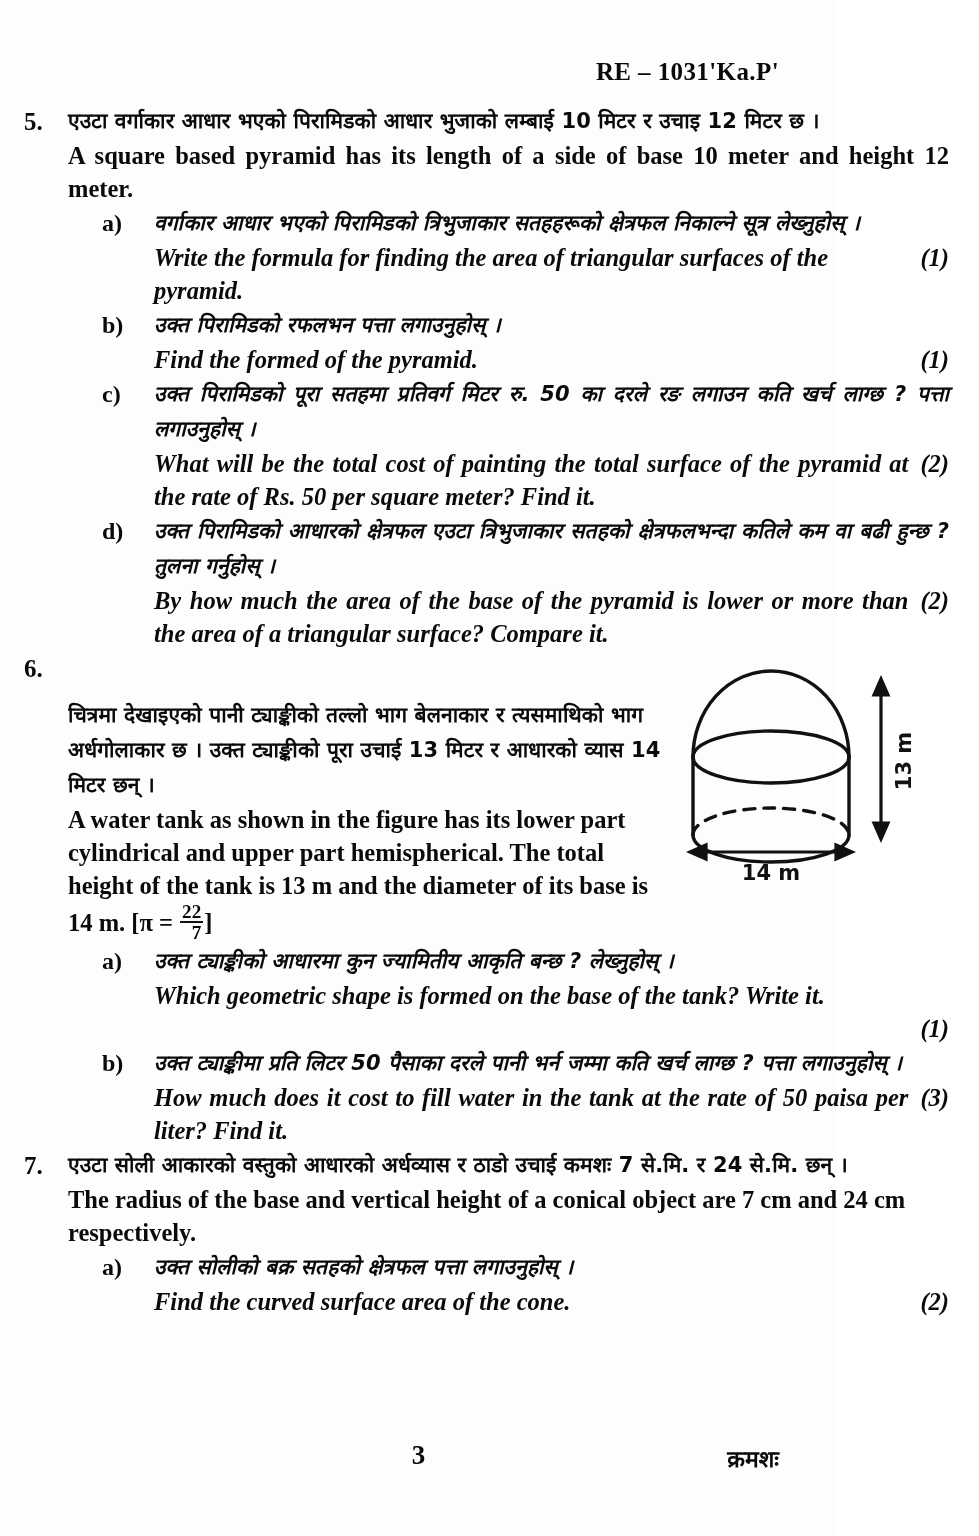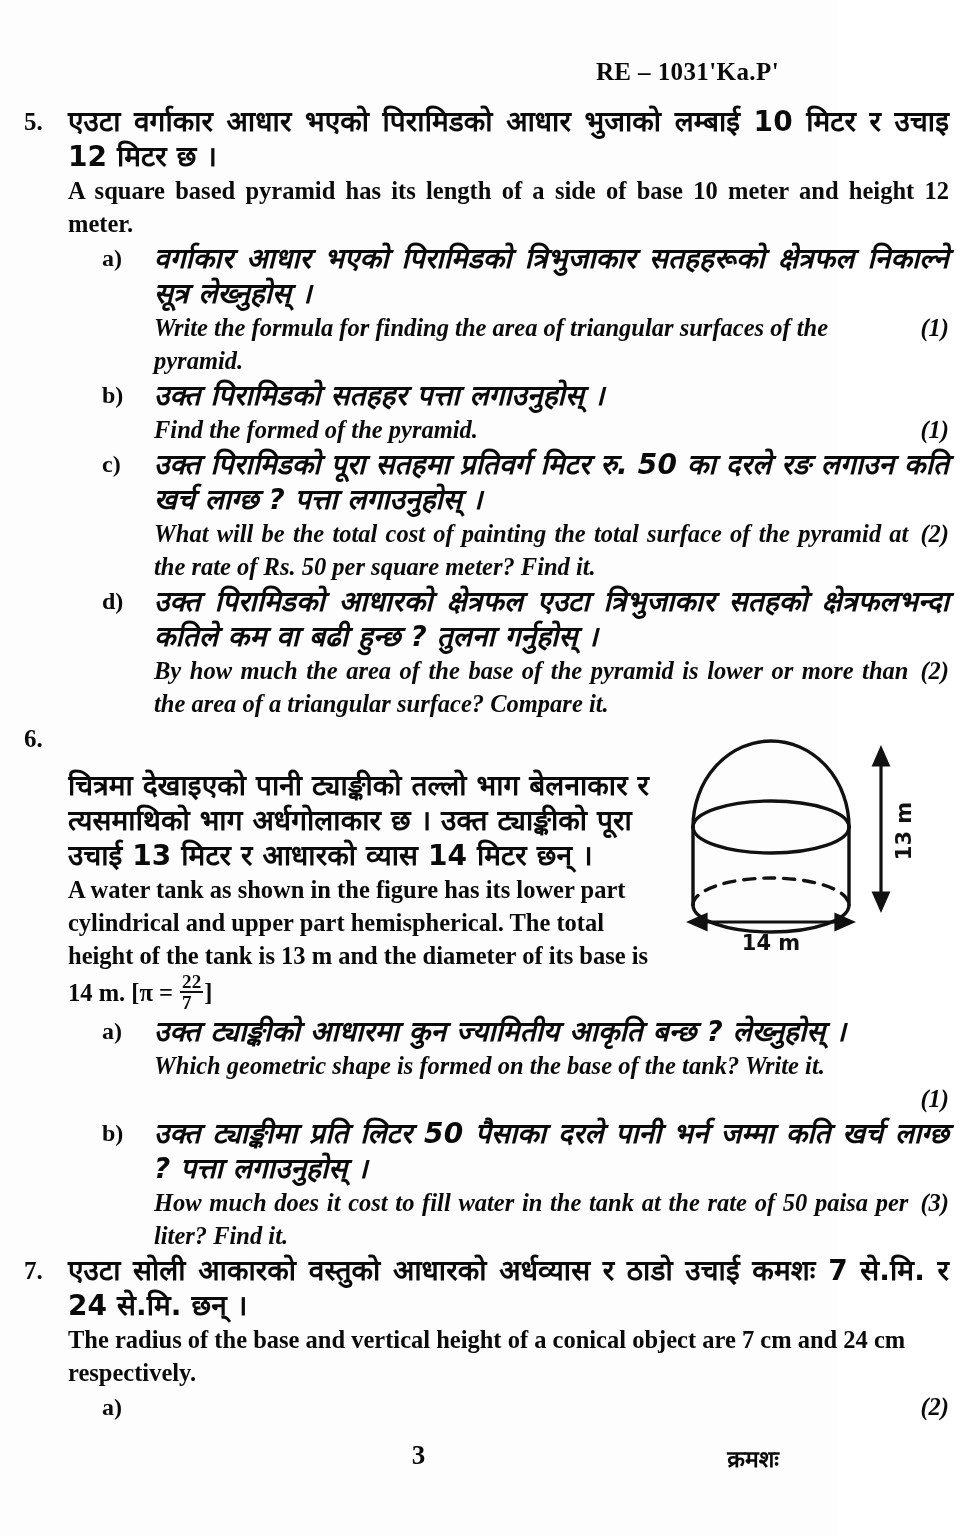--- a/index.html
+++ b/index.html
@@ -76,21 +76,21 @@
     box-sizing: content-box;
   }
   .sub-body {
     flex: 1 1 auto;
     min-width: 0;
     font-style: italic;
   }
 
   .np {
     font-family: "DejaVu Sans", sans-serif;
-    font-size: 28px;
+    font-size: 21px;
     line-height: 35px;
     font-weight: bold;
     text-align: justify;
     text-justify: inter-word;
     letter-spacing: 0.1px;
   }
   .en {
     font-family: "Liberation Serif", "DejaVu Serif", serif;
     font-size: 24.5px;
     line-height: 33px;
@@ -110,21 +110,21 @@
     text-align: right;
     font-weight: bold;
     font-size: 24.5px;
     line-height: 33px;
   }
 
   
   .frac {
     display: inline-block;
     vertical-align: -0.45em;
-    text-align: left;
+    text-align: right;
     line-height: 1.02;
     font-size: 0.78em;
     margin: 0 1px;
   }
   .frac .num { display: block; padding: 0 2px; }
   .frac .den {
     display: block;
     border-top: 2px solid #111;
     padding: 0 2px;
   }
@@ -190,21 +190,21 @@
           <div class="sub-label">a)</div>
           <div class="sub-body">
             <div class="np">वर्गाकार आधार भएको पिरामिडको त्रिभुजाकार सतहहरूको क्षेत्रफल निकाल्ने सूत्र लेख्नुहोस् ।</div>
             <div class="en left"><span class="marks">(1)</span><span>Write the formula for finding the area of triangular surfaces of the pyramid.</span></div>
           </div>
         </div>
 
         <div class="sub">
           <div class="sub-label">b)</div>
           <div class="sub-body">
-            <div class="np">उक्त पिरामिडको सतहहर पत्ता लगाउनुहोस् ।</div>
+            <div class="np">उक्त पिरामिडको रफलभन पत्ता लगाउनुहोस् ।</div>
             <div class="en left"><span class="marks">(1)</span><span>Find the formed of the pyramid.</span></div>
           </div>
         </div>
 
         <div class="sub">
           <div class="sub-label">c)</div>
           <div class="sub-body">
             <div class="np">उक्त पिरामिडको पूरा सतहमा प्रतिवर्ग मिटर रु. 50 का दरले रङ लगाउन कति खर्च लाग्छ ? पत्ता लगाउनुहोस् ।</div>
             <div class="en"><span class="marks">(2)</span><span>What will be the total cost of painting the total surface of the pyramid at the rate of Rs. 50 per square meter?  Find it.</span></div>
           </div>
@@ -287,21 +287,22 @@
 
     <div class="q">
       <div class="q-num">7.</div>
       <div class="q-body">
         <div class="np">एउटा सोली आकारको वस्तुको आधारको अर्धव्यास र ठाडो उचाई कमशः 7 से.मि. र 24 से.मि. छन् ।</div>
         <div class="en left">The radius of the base and vertical height of a conical object are 7 cm and 24 cm respectively.</div>
 
         <div class="sub">
           <div class="sub-label">a)</div>
           <div class="sub-body">
-            <div class="en left"><span class="marks">(2)</span></div>
+            <div class="np left">उक्त सोलीको बक्र सतहको क्षेत्रफल पत्ता लगाउनुहोस् ।</div>
+            <div class="en left"><span class="marks">(2)</span><span>Find the curved surface area of the cone.</span></div>
           </div>
         </div>
       </div>
     </div>
 
   </div>
 
   <div class="footer">
     <div class="page-no">3</div>
     <div class="cont">क्रमशः</div>

